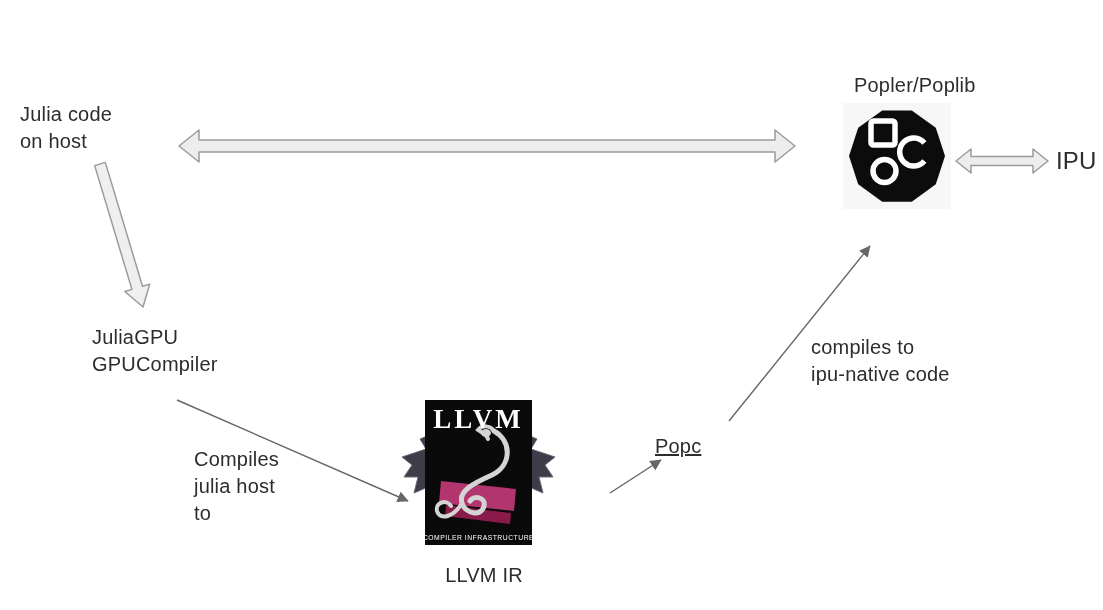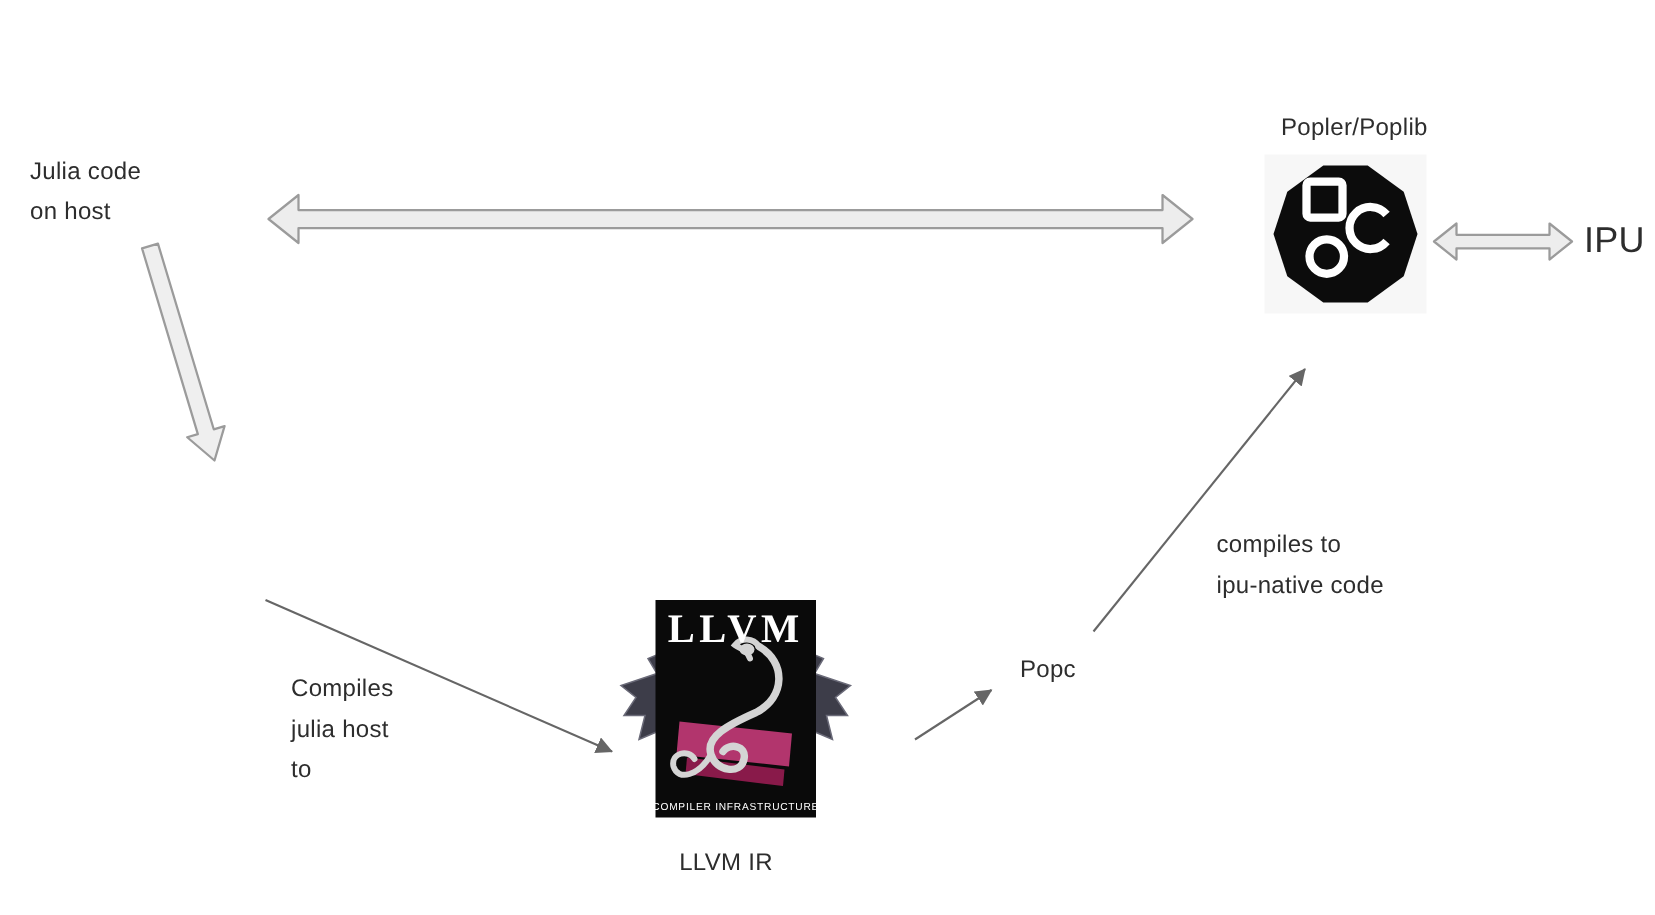--- a/index.html
+++ b/index.html
@@ -1,26 +1,26 @@
 <!DOCTYPE html>
 <html><head>
 <meta charset="utf-8">
 <style>
   html,body{margin:0;padding:0;background:#ffffff;}
   body{width:1103px;height:610px;overflow:hidden;
        font-family:"Liberation Sans", sans-serif;color:#2d2d2d;}
   .canvas{position:relative;width:1103px;height:610px;background:#ffffff;}
-  .lbl{position:absolute;font-size:16px;line-height:27px;white-space:pre-line;
+  .lbl{position:absolute;font-size:20px;line-height:27px;white-space:pre-line;
        color:#2d2d2d;letter-spacing:0.2px;}
   .lbl.center{text-align:center;}
   svg.arrows{position:absolute;left:0;top:0;width:1103px;height:610px;}
   .gc-wrap{position:absolute;left:843px;top:103px;width:108px;height:106px;
            background:#f7f7f7;display:flex;align-items:center;justify-content:center;}
   .gc-wrap svg{width:100px;height:100px;}
-  .llvm-wrap{position:absolute;left:408px;top:397px;width:160px;height:170px;}
+  .llvm-wrap{position:absolute;left:396px;top:397px;width:160px;height:170px;}
   .llvm-wrap svg{width:160px;height:170px;overflow:visible;}
   .serif-title{font-family:"Liberation Serif", serif;font-weight:bold;}
 </style>
 </head>
 <body>
 
 <div class="canvas">
 
   <svg class="arrows" viewBox="0 0 1103 610">
     <defs>
@@ -41,30 +41,32 @@
   </svg>
 
   <div class="lbl" style="left:20px;top:101px;">Julia code
 on host</div>
 
 
   <div class="lbl" style="left:854px;top:72px;">Popler/Poplib</div>
 
   <div class="lbl" style="left:1056px;top:147px;font-size:24px;">IPU</div>
 
+  <div class="lbl" style="left:92px;top:324px;">JuliaGPU
+GPUCompiler</div>
 
   <div class="lbl" style="left:194px;top:446px;">Compiles
 julia host
 to</div>
 
   <div class="lbl center" style="left:404px;top:562px;width:160px;">LLVM IR</div>
 
-  <div class="lbl" style="left:680px;top:433px;">Popc</div>
+  <div class="lbl" style="left:655px;top:433px;text-decoration:underline;">Popc</div>
 
-  <div class="lbl" style="left:811px;top:334px;margin-top:16px;">compiles to
+  <div class="lbl" style="left:811px;top:334px;">compiles to
 ipu-native code</div>
 
   <div class="gc-wrap">
     <svg viewBox="0 0 100 100">
       <polygon points="64.8,4.4 88.8,21.8 98,50 88.8,78.2 64.8,95.7 35.2,95.7 11.2,78.2 2,50 11.2,21.8 35.2,4.4" fill="#0c0c0c"></polygon>
       <rect x="24" y="15" width="24" height="24" rx="2.5" fill="none" stroke="#ffffff" stroke-width="5.5"></rect>
       <circle cx="37.5" cy="65" r="11.5" fill="none" stroke="#ffffff" stroke-width="5.5"></circle>
       <path d="M77.4 37.0 A14 14 0 1 0 77.4 55.0" fill="none" stroke="#ffffff" stroke-width="5.5"></path>
     </svg>
   </div>

